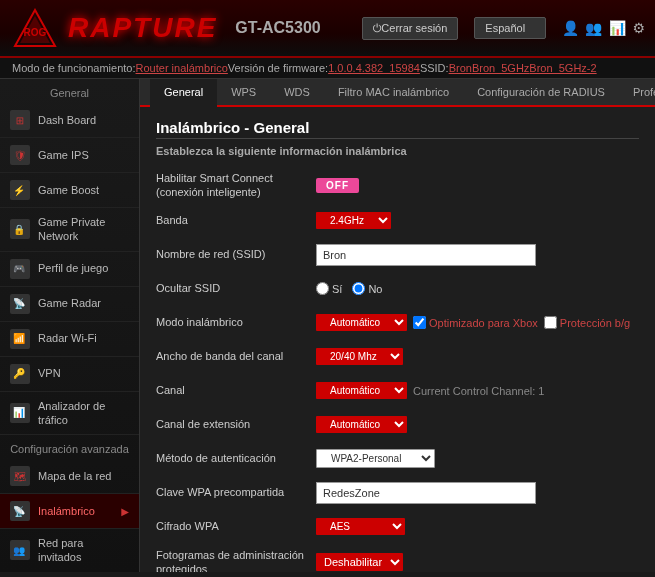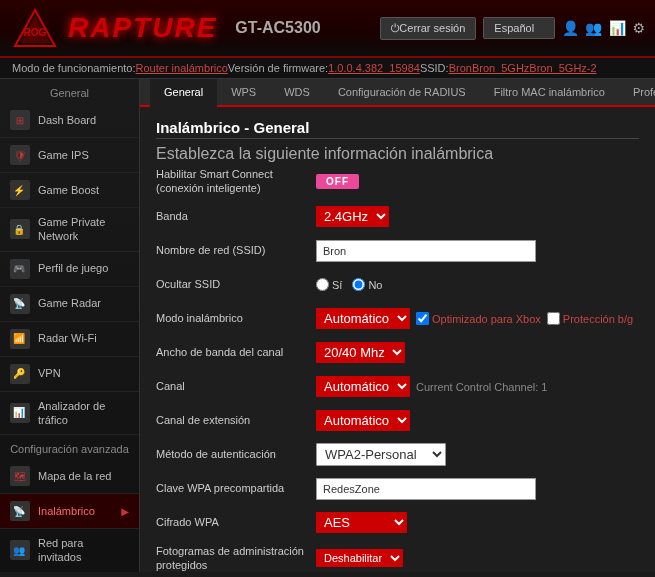--- a/index.html
+++ b/index.html
@@ -43,21 +43,21 @@
     .model-text {
       color: #aaa;
       font-size: 16px;
       margin-left: 10px;
       font-weight: bold;
     }
     .header-right {
       margin-left: auto;
       display: flex;
       align-items: center;
-      gap: 7px;
+      gap: 16px;
     }
     .btn-cerrar {
       background: #333;
       border: 1px solid #555;
       color: #ccc;
       padding: 4px 10px;
       cursor: pointer;
       font-size: 11px;
       border-radius: 2px;
     }
@@ -175,23 +175,24 @@
     }
     .content-title {
       font-size: 15px;
       color: #fff;
       font-weight: bold;
       margin-bottom: 6px;
       border-bottom: 1px solid #444;
       padding-bottom: 2px;
     }
     .content-subtitle {
-      font-size: 16px;
+      font-size: 11px;
       color: #aaa;
-      margin-bottom: 4px;
+      margin-bottom: 14px;
+      font-weight: bold;
     }
 
     
     .form-row {
       display: flex;
       align-items: center;
       margin-bottom: 8px;
       min-height: 26px;
     }
     .form-label {
@@ -220,22 +221,22 @@
       border-radius: 2px;
       cursor: pointer;
       letter-spacing: 1px;
     }
 
     
     select {
       background: #cc0000;
       border: none;
       color: #fff;
-      font-size: 13px;
-      padding: 2px 4px;
+      font-size: 10px;
+      padding: 2px 10px;
       cursor: pointer;
       border-radius: 1px;
     }
     select option { background: #333; color: #fff; }
 
     
     input[type="text"], input[type="number"] {
       background: #fff;
       border: 1px solid #999;
       color: #333;
@@ -377,22 +378,22 @@
     </div>
 
   </div>
 
   <div class="content-area">
 
     <div class="tabs-bar">
       <div class="tab active">General</div>
       <div class="tab">WPS</div>
       <div class="tab">WDS</div>
+      <div class="tab">Filtro MAC inalámbrico</div>
       <div class="tab">Configuración de RADIUS</div>
-      <div class="tab">Filtro MAC inalámbrico</div>
       <div class="tab">Professional</div>
     </div>
 
     <div class="content-body">
       <div class="content-title">Inalámbrico - General</div>
       <div class="content-subtitle">Establezca la siguiente información inalámbrica</div>
 
       <div class="form-row">
         <div class="form-label">Habilitar Smart Connect (conexión inteligente)</div>
         <div class="form-control">

